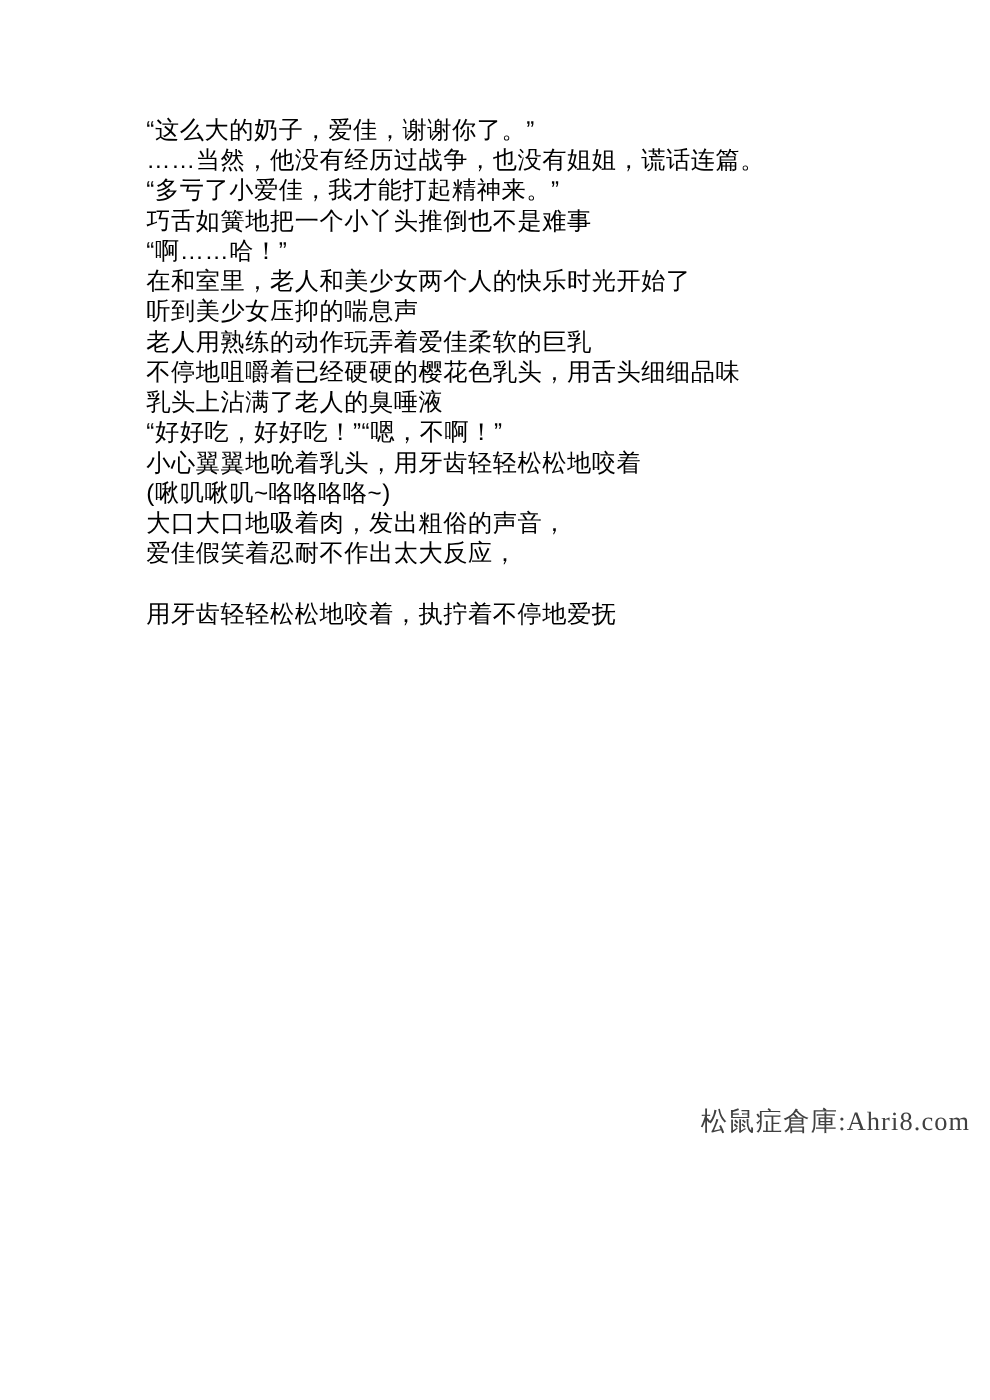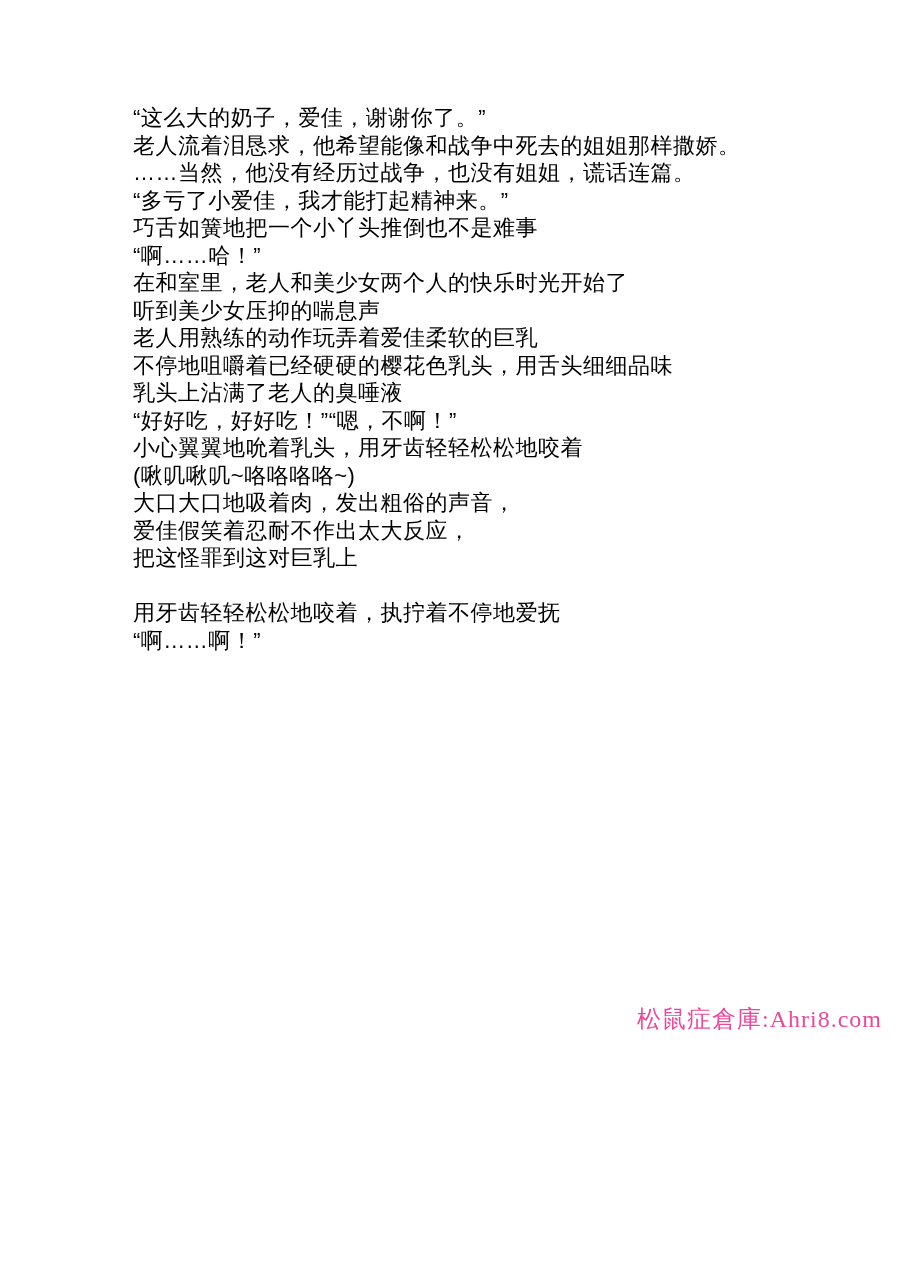--- a/index.html
+++ b/index.html
@@ -39,36 +39,33 @@
       letter-spacing: 1px;
       white-space: nowrap;
     }
   </style>
 </head>
 <body>
 
 <div class="page">
   <div class="story">
     <div class="line">“这么大的奶子，爱佳，谢谢你了。”</div>
-    <div class="line">老人流着泪恳求，他希望能像和战争中死去的姐姐那样撒娇。</div>
     <div class="line">……当然，他没有经历过战争，也没有姐姐，谎话连篇。</div>
     <div class="line">“多亏了小爱佳，我才能打起精神来。”</div>
     <div class="line">巧舌如簧地把一个小丫头推倒也不是难事</div>
     <div class="line">“啊……哈！”</div>
     <div class="line">在和室里，老人和美少女两个人的快乐时光开始了</div>
     <div class="line">听到美少女压抑的喘息声</div>
     <div class="line">老人用熟练的动作玩弄着爱佳柔软的巨乳</div>
     <div class="line">不停地咀嚼着已经硬硬的樱花色乳头，用舌头细细品味</div>
     <div class="line">乳头上沾满了老人的臭唾液</div>
     <div class="line">“好好吃，好好吃！”“嗯，不啊！”</div>
     <div class="line">小心翼翼地吮着乳头，用牙齿轻轻松松地咬着</div>
     <div class="line">(啾叽啾叽~咯咯咯咯~)</div>
     <div class="line">大口大口地吸着肉，发出粗俗的声音，</div>
     <div class="line">爱佳假笑着忍耐不作出太大反应，</div>
-    <div class="line">把这怪罪到这对巨乳上</div>
     <div class="line"></div>
     <div class="line">用牙齿轻轻松松地咬着，执拧着不停地爱抚</div>
-    <div class="line">“啊……啊！”</div>
     <div class="line"></div>
   </div>
 
-  <div class="watermark" style="color: #ec4899;">松鼠症倉庫:Ahri8.com</div>
+  <div class="watermark" style="color: #404040;">松鼠症倉庫:Ahri8.com</div>
 </div>
 
 </body></html>

